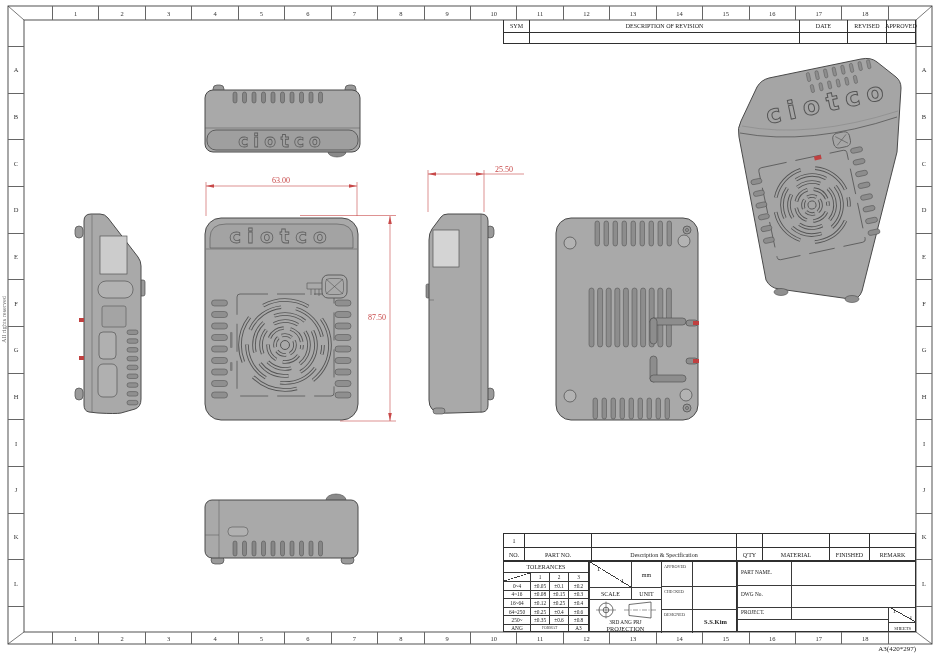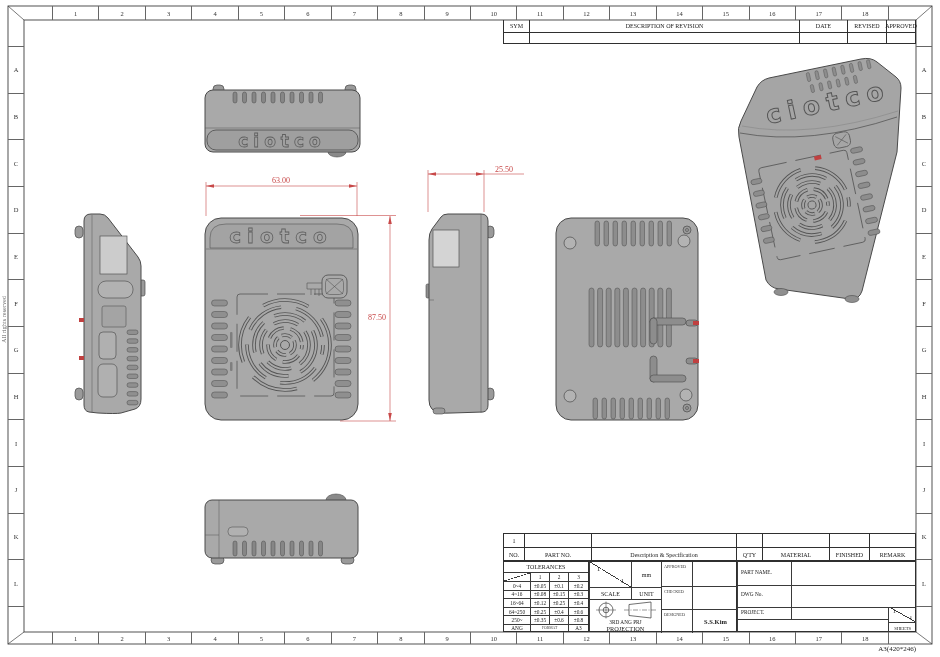--- a/index.html
+++ b/index.html
@@ -551,14 +551,14 @@
     <div id="sheets-box">
       <div class="sv diag-up">
         <span class="num">1</span>
         <span class="den">1</span>
       </div>
       <div class="sl">SHEETS</div>
     </div>
   </div>
 
   <div class="abs" id="rights">All rights reserved</div>
-  <div class="abs" id="paper-label">A3(420*246)</div>
+  <div class="abs" id="paper-label">A3(420*297)</div>
 </div>
 
 </body></html>

